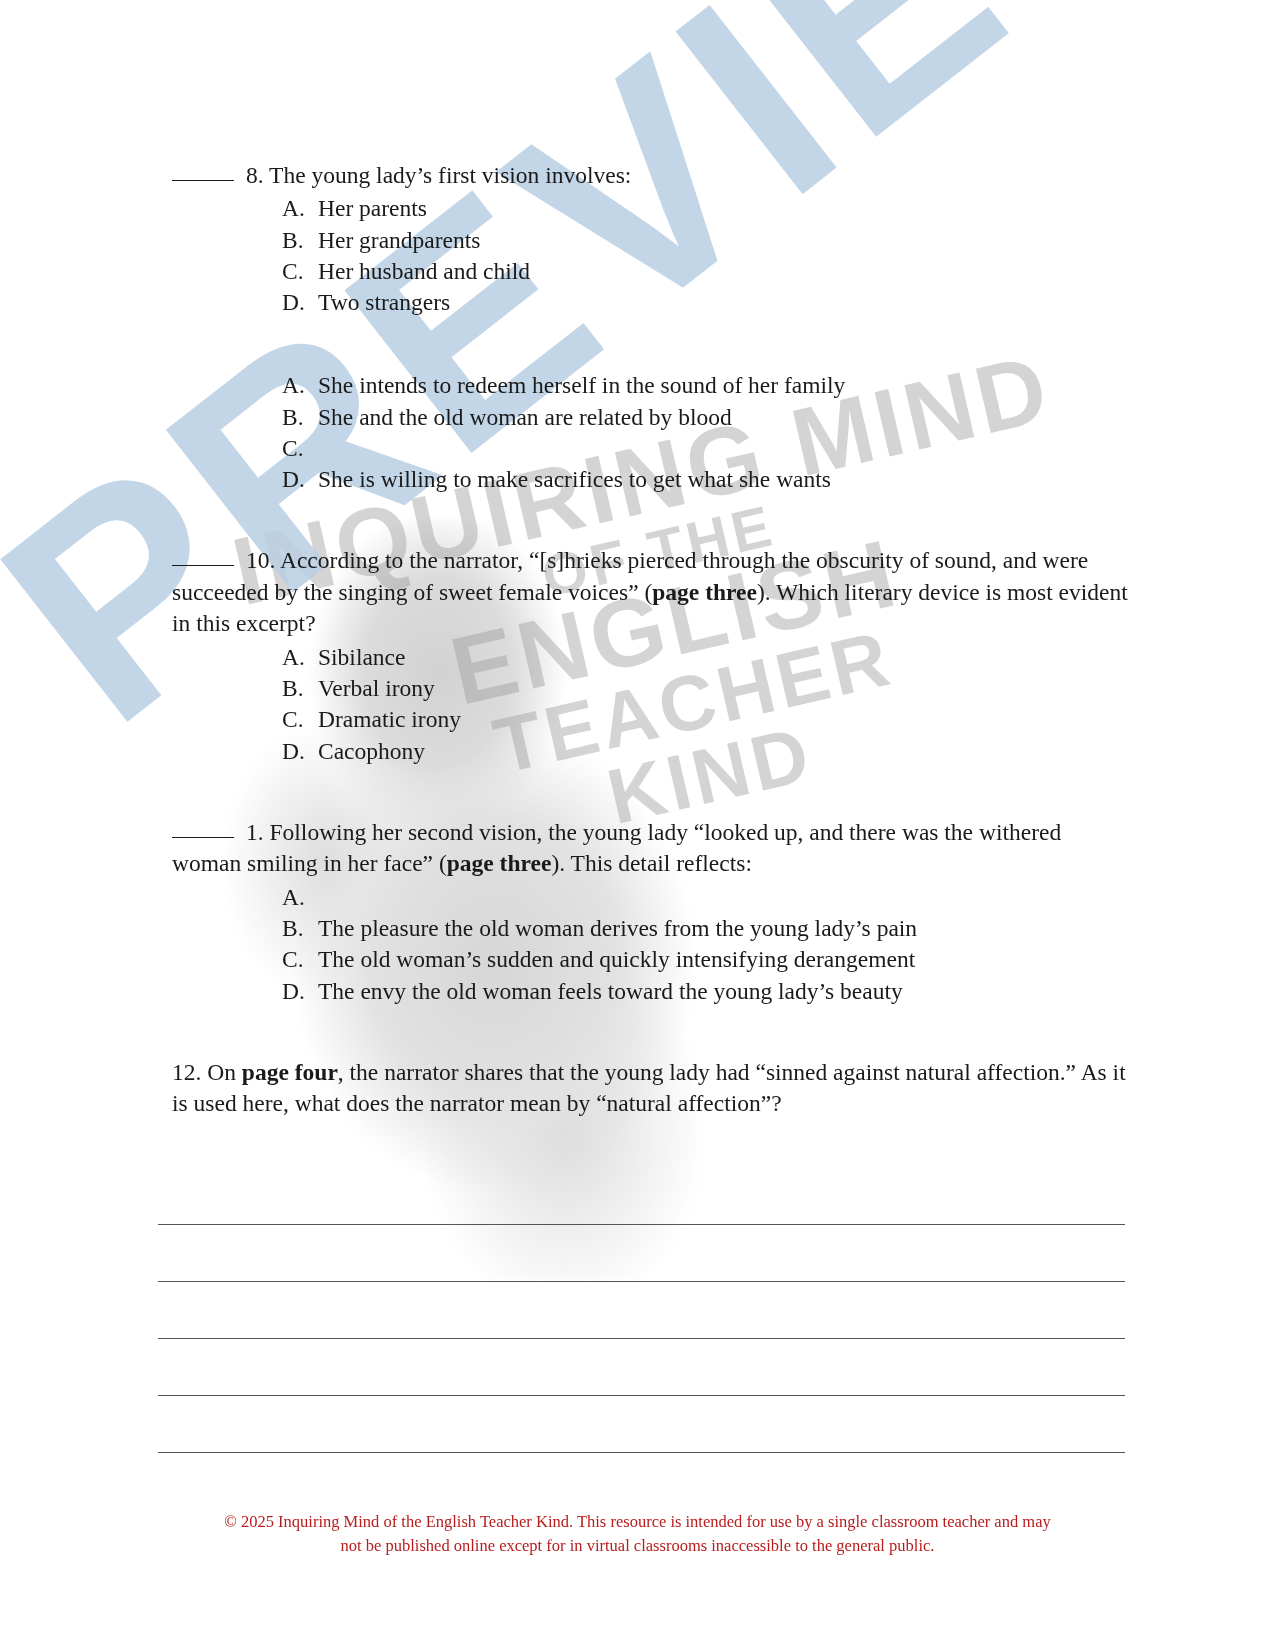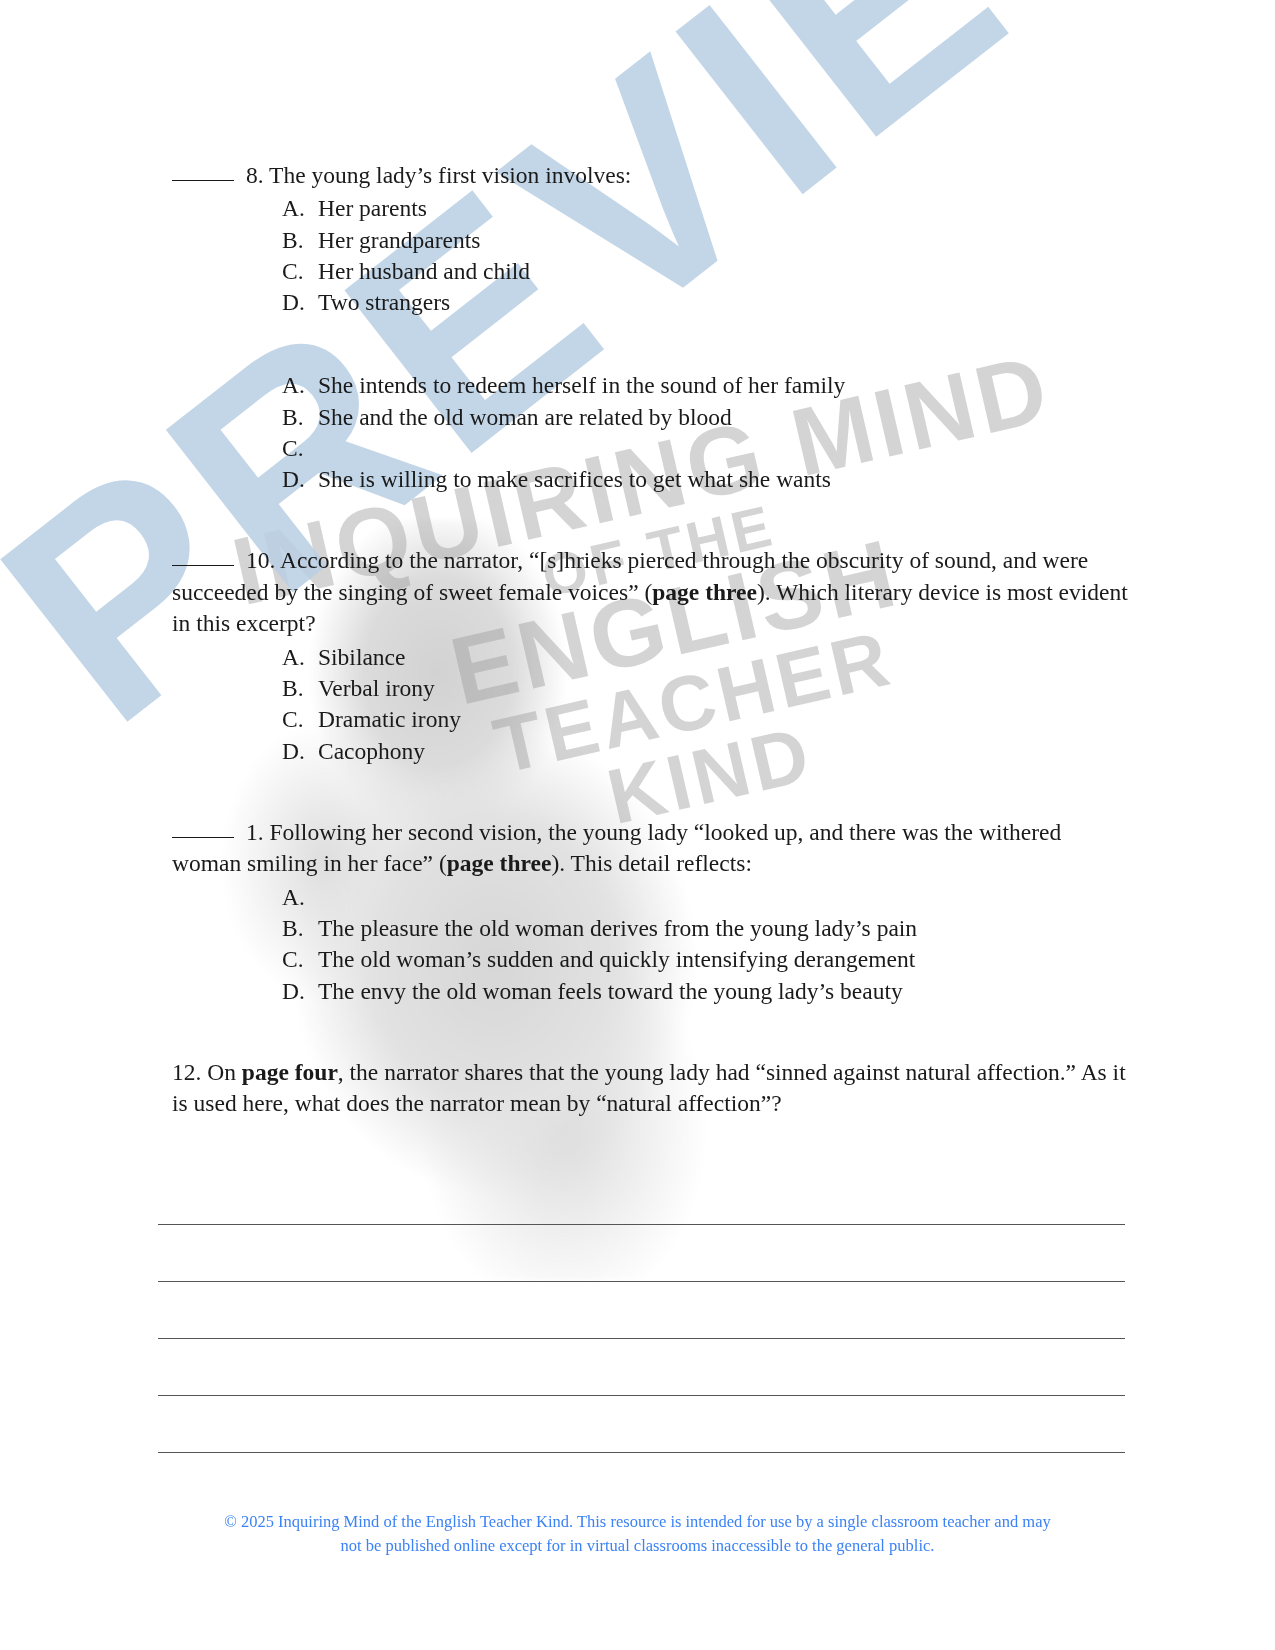--- a/index.html
+++ b/index.html
@@ -123,21 +123,21 @@
 
   
   #footer {
     position: absolute;
     left: 0;
     right: 0;
     bottom: 92px;
     text-align: center;
     font-size: 16.5px;
     line-height: 1.45;
-    color: #3b82f6;
+    color: #b91c1c;
     z-index: 3;
     padding: 0 120px;
     box-sizing: border-box;
   }
 </style>
 </head>
 <body>
 
 <div id="watermark-layer">
   <div class="wm-photo"></div>

